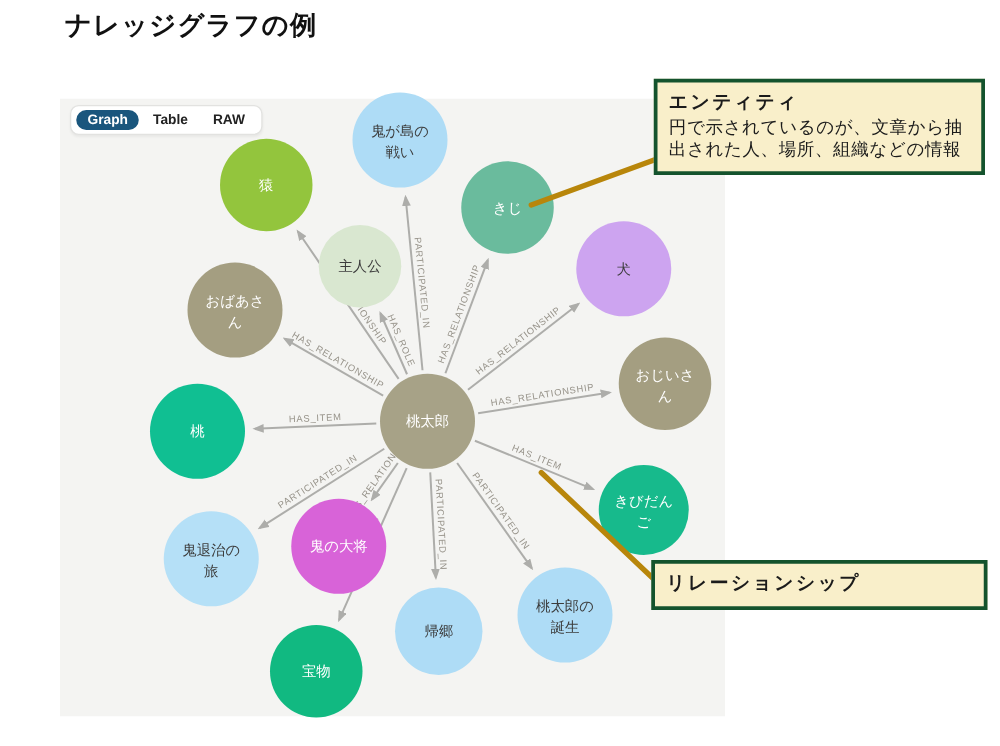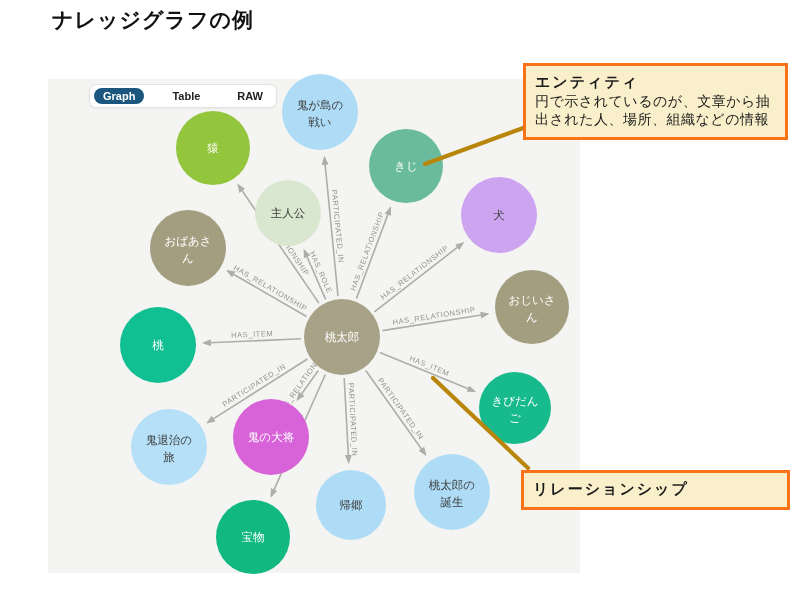--- a/index.html
+++ b/index.html
@@ -7,40 +7,40 @@
     font-family:"Liberation Sans","DejaVu Sans",sans-serif; }
   .stage { position:relative; width:800px; height:597px; }
 
   .page-title { position:absolute; left:52px; top:6px; font-size:21px; font-weight:bold;
     color:#111; letter-spacing:1px; }
 
   .graph-panel { position:absolute; left:48px; top:79px; width:532px; height:494px;
     background:#f4f4f2; }
 
   .tab-bar { position:absolute; left:56px; top:84px; display:flex; align-items:center;
-    gap:19px; background:#ffffff; border:1px solid #e2e2e0; border-radius:7px;
-    padding:3px 4px; box-shadow:0 1px 2px rgba(0,0,0,0.05); z-index:5;margin-left:33px; }
+    gap:2px; background:#ffffff; border:1px solid #e2e2e0; border-radius:7px;
+    padding:3px 4px; box-shadow:0 1px 2px rgba(0,0,0,0.05); z-index:5; }
   .tab { font-size:11px; color:#222; padding:2px 9px; border-radius:10px; cursor:pointer;
     background:transparent; border:none; font-family:inherit; font-weight:bold; }
   .tab.active { background:#1a567d; color:#ffffff; }
 
   svg.overlay { position:absolute; left:0; top:0; width:800px; height:597px; z-index:3;
     pointer-events:none; }
   svg .edge-line { stroke:#adadaa; stroke-width:1.6; }
   svg .edge-label { font-size:7.5px; fill:#97938a; letter-spacing:0.6px; }
   svg .node-label { font-size:11.5px; }
   svg circle.node { pointer-events:auto; cursor:pointer; }
   svg .anno-line { stroke:#b8860b; stroke-width:4.2; stroke-linecap:round; }
 
-  .callout { position:absolute; background:#f9efca; border:3px solid #f97316;
+  .callout { position:absolute; background:#f9efca; border:3px solid #14532d;
     padding:6px 9px 8px 9px; z-index:6; color:#1b1b1b; }
   .callout .callout-title { font-size:15px; font-weight:bold; letter-spacing:2px; line-height:1.3; }
   .callout .callout-body { font-size:14px; line-height:1.35; letter-spacing:0.5px; }
   .callout.entity { left:523px; top:63px; width:265px; }
-  .callout.relationship { left:521px; top:470px; width:269px; }
+  .callout.relationship { left:521px; top:448px; width:269px; }
 </style>
 </head>
 <body>
 
 <div class="stage">
 
   <div class="page-title">ナレッジグラフの例</div>
 
   <div class="graph-panel"></div>
 

